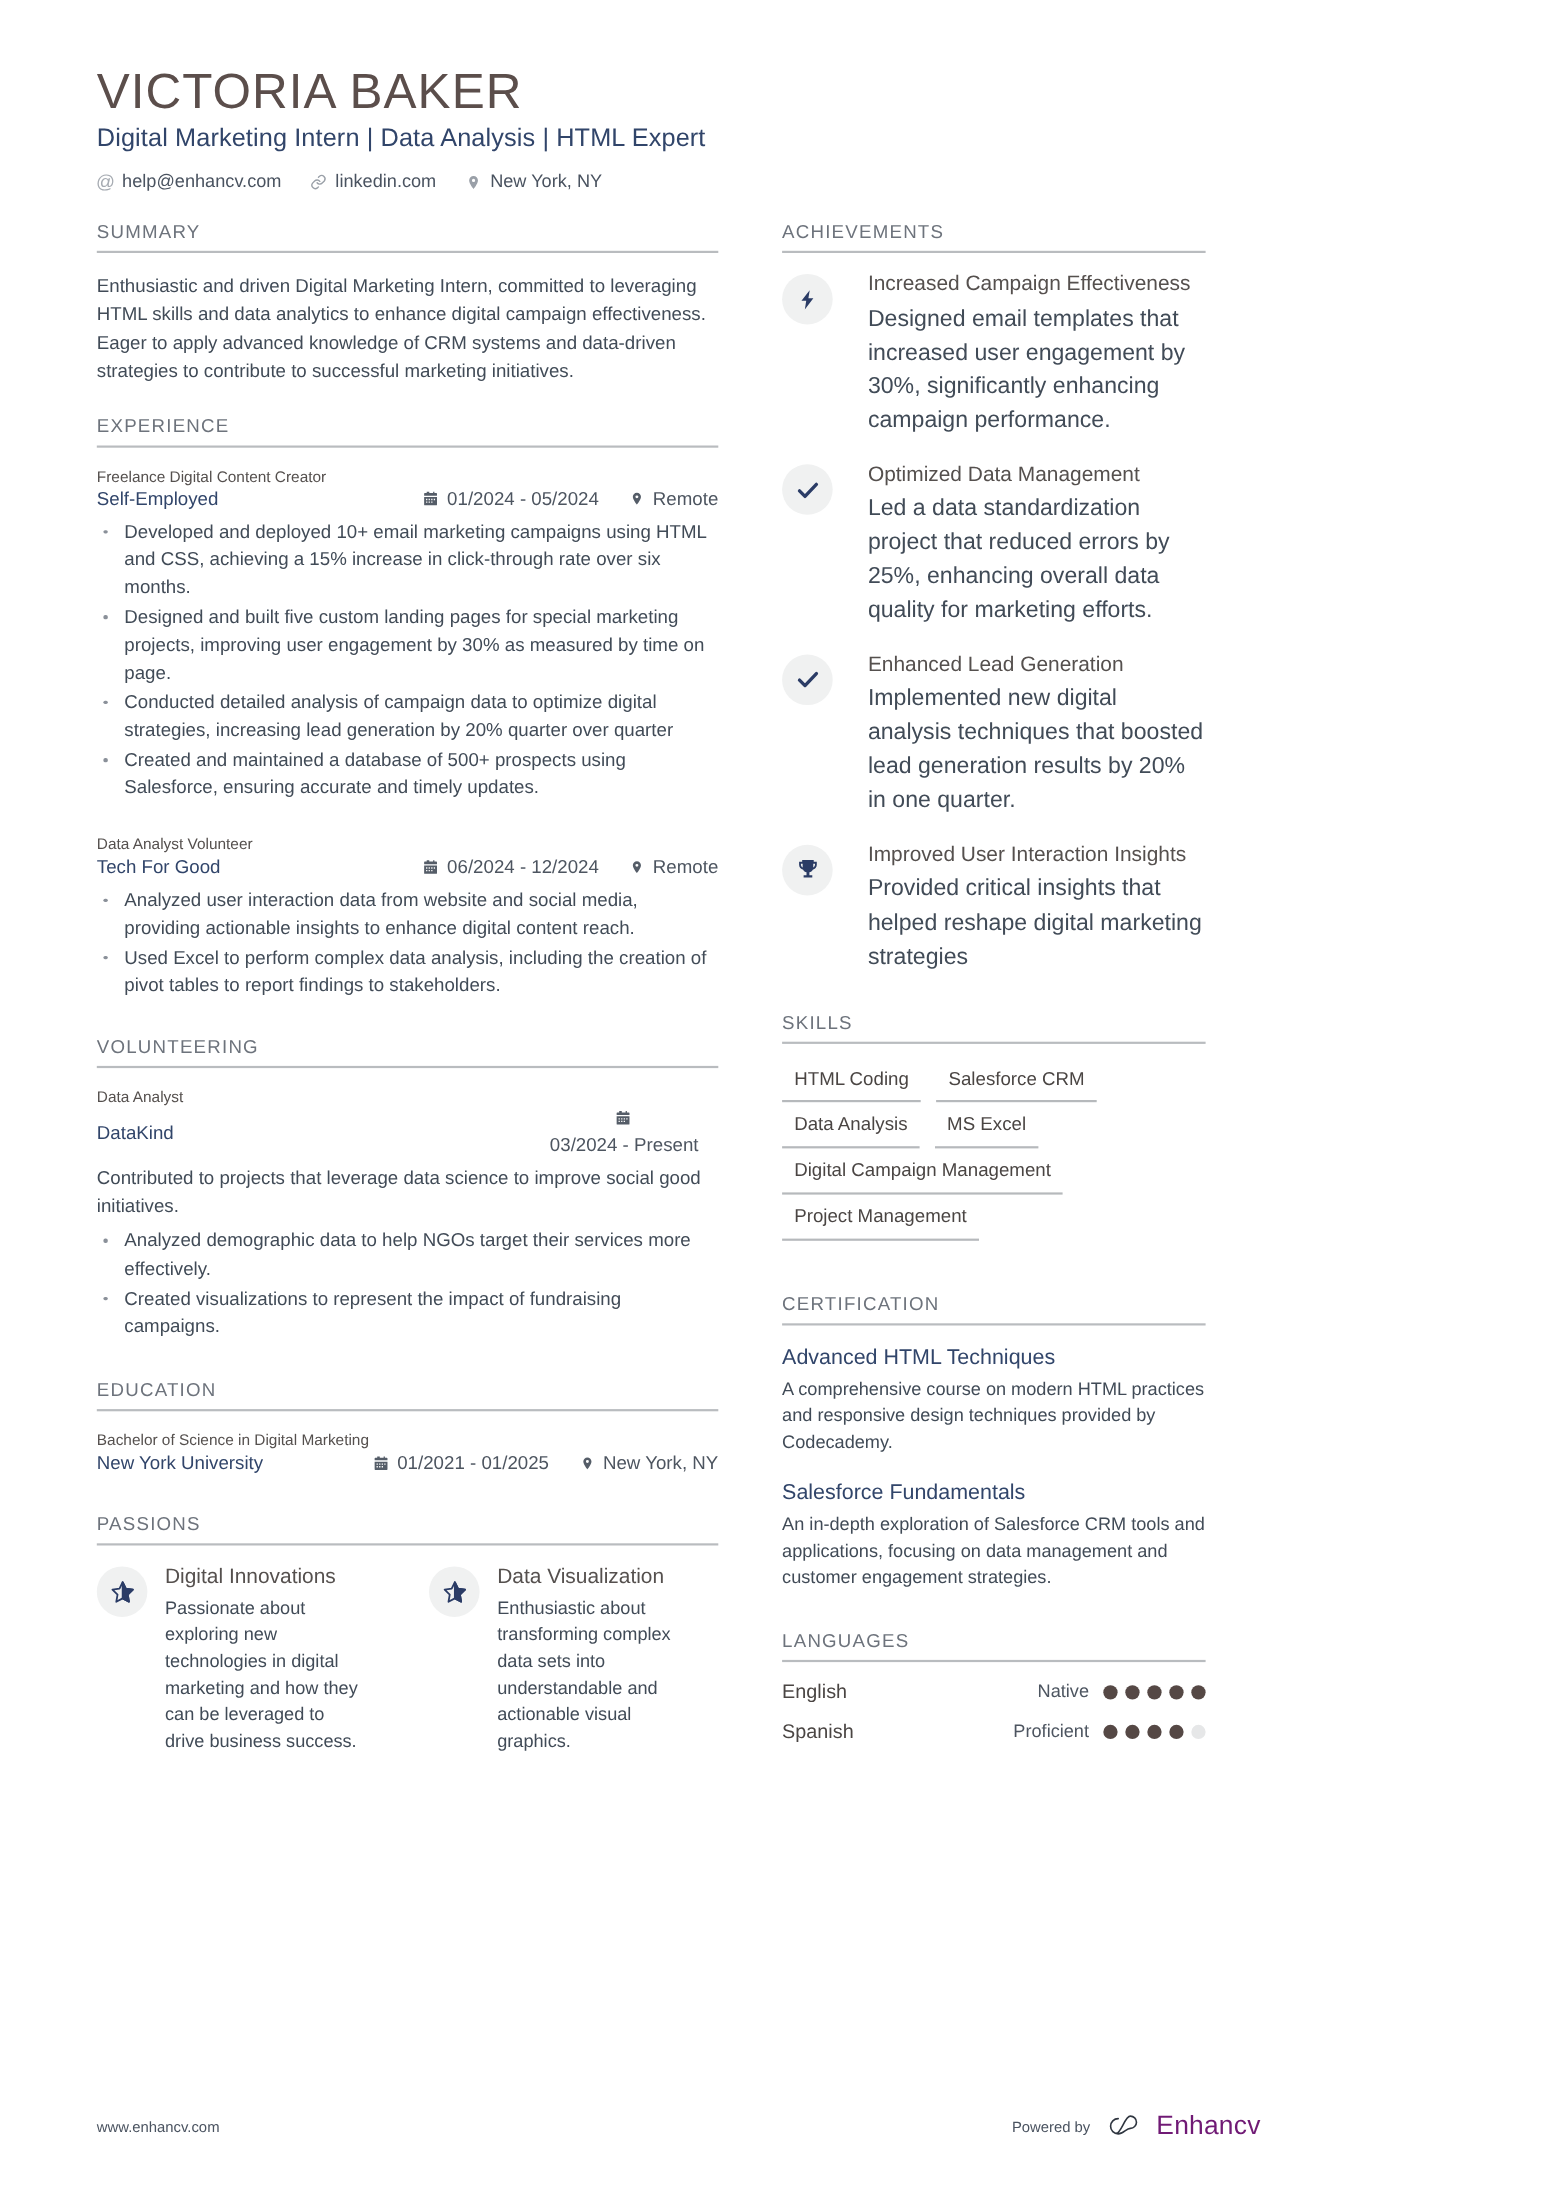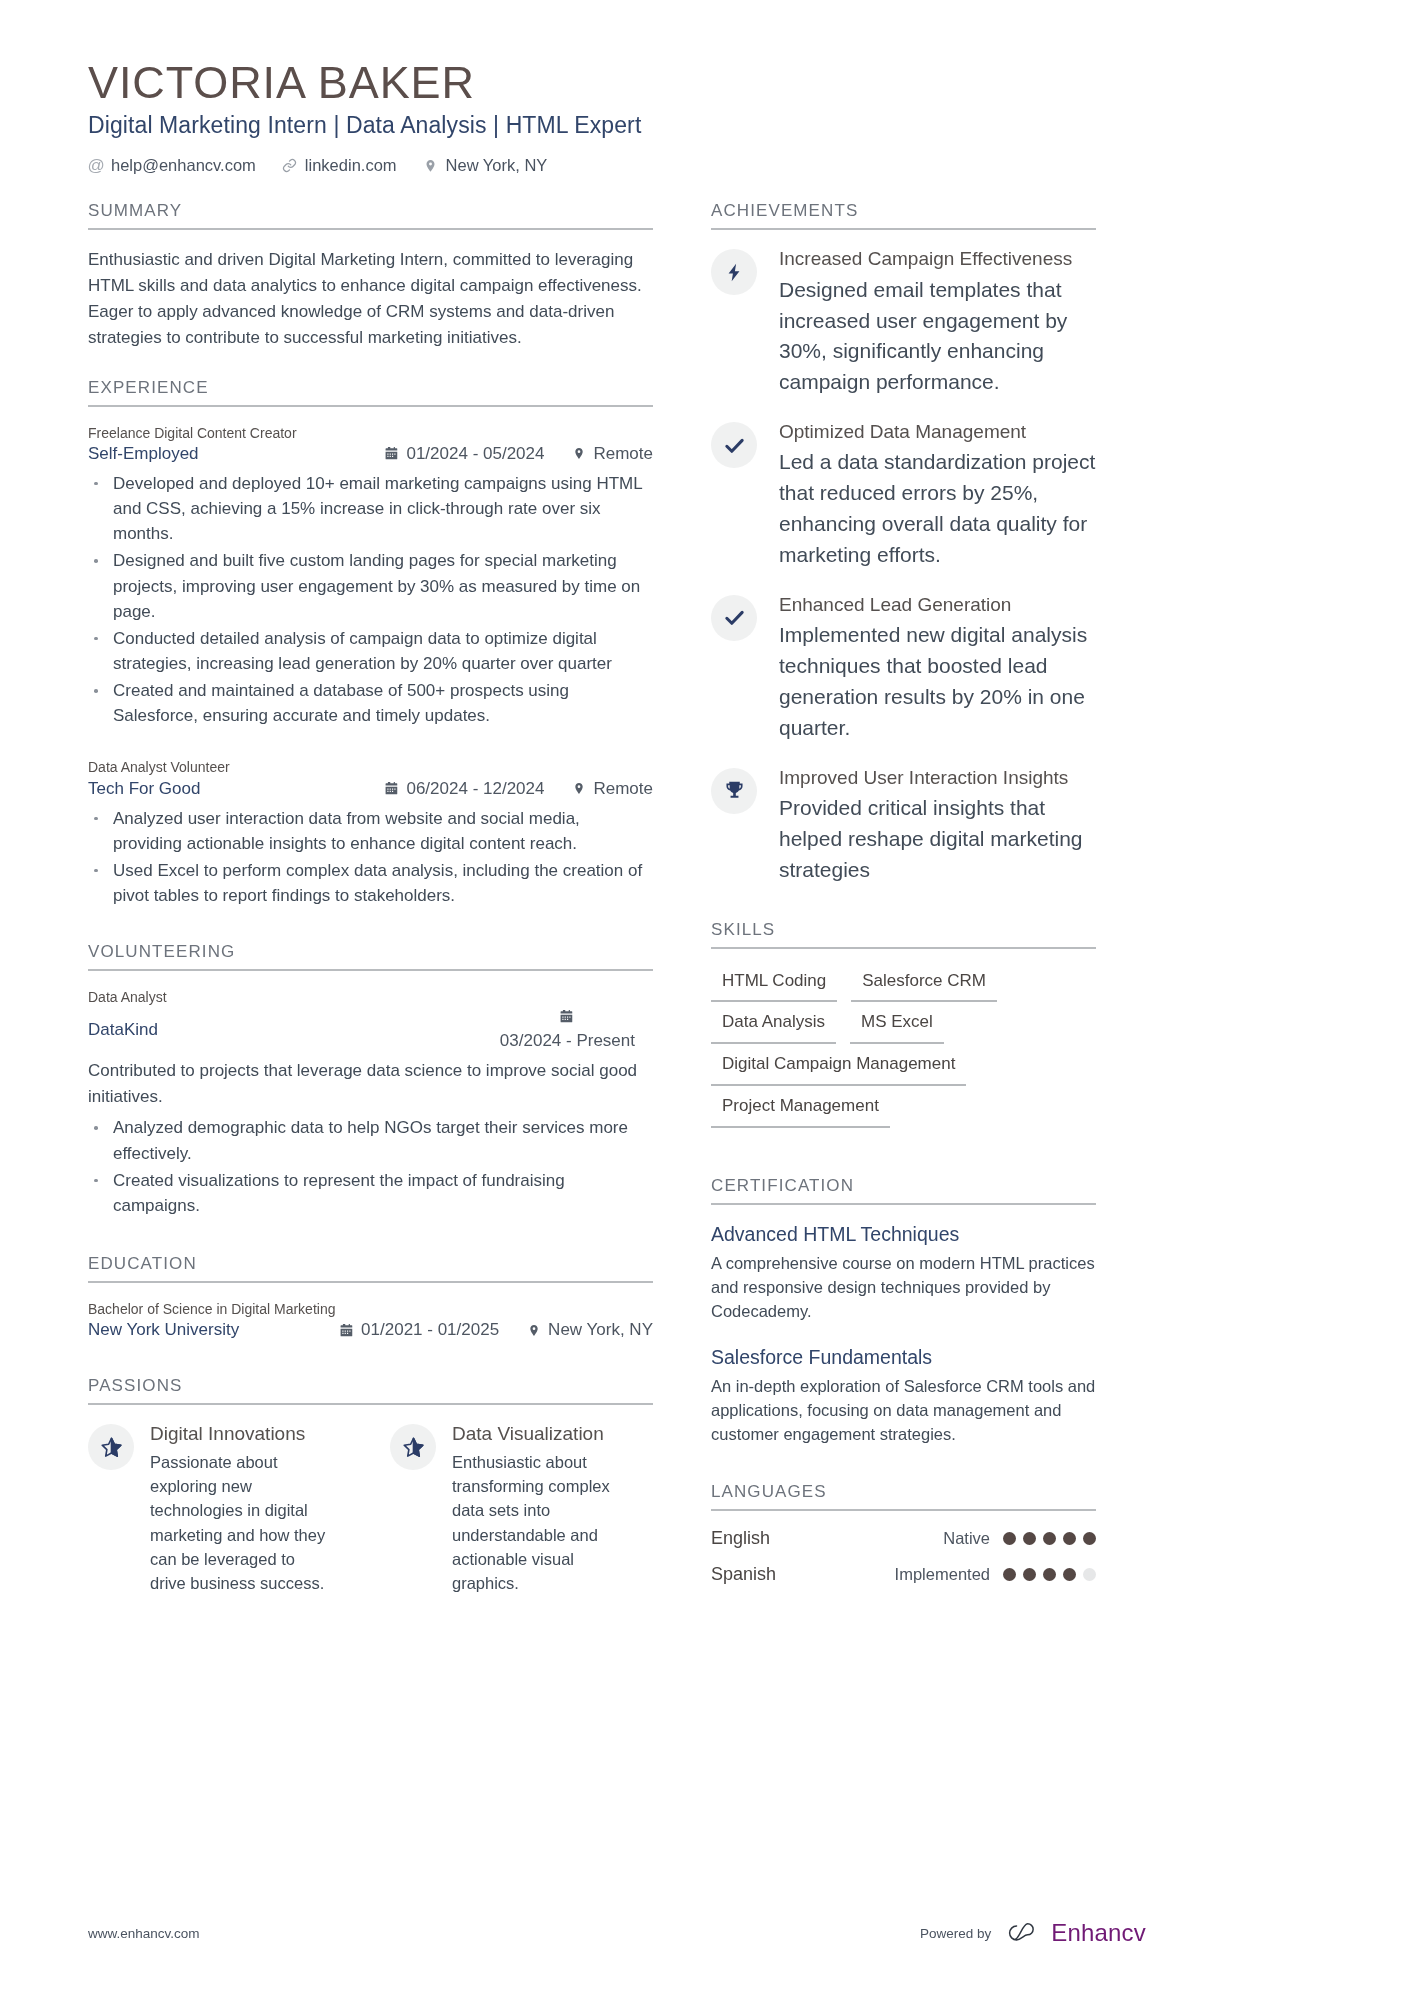--- a/index.html
+++ b/index.html
@@ -141,21 +141,21 @@
     content: "";
     position: absolute;
     left: 6px;
     top: 11px;
     width: 3.5px; height: 3.5px;
     border-radius: 50%;
     background: #8a9099;
   }
 
   
-  .ach-item { display: flex; gap: 22px; margin-bottom: 22px; }
+  .ach-item { display: flex; gap: 32px; margin-bottom: 22px; }
   .ach-item:last-child { margin-bottom: 0; }
   .ach-bubble {
     width: 46px; height: 46px;
     flex: 0 0 46px;
     border-radius: 50%;
     background: #f0f1f1;
     display: flex; align-items: center; justify-content: center;
     color: #2b3c66;
     margin-top: 2px;
   }
@@ -539,21 +539,21 @@
               <span class="dot"></span>
               <span class="dot"></span>
               <span class="dot"></span>
             </span>
           </span>
         </div>
 
         <div class="lang-row">
           <span class="lang-name">Spanish</span>
           <span class="lang-right">
-            <span class="lang-level">Implemented</span>
+            <span class="lang-level">Proficient</span>
             <span class="dots">
               <span class="dot"></span>
               <span class="dot"></span>
               <span class="dot"></span>
               <span class="dot"></span>
               <span class="dot off"></span>
             </span>
           </span>
         </div>
       </div>

